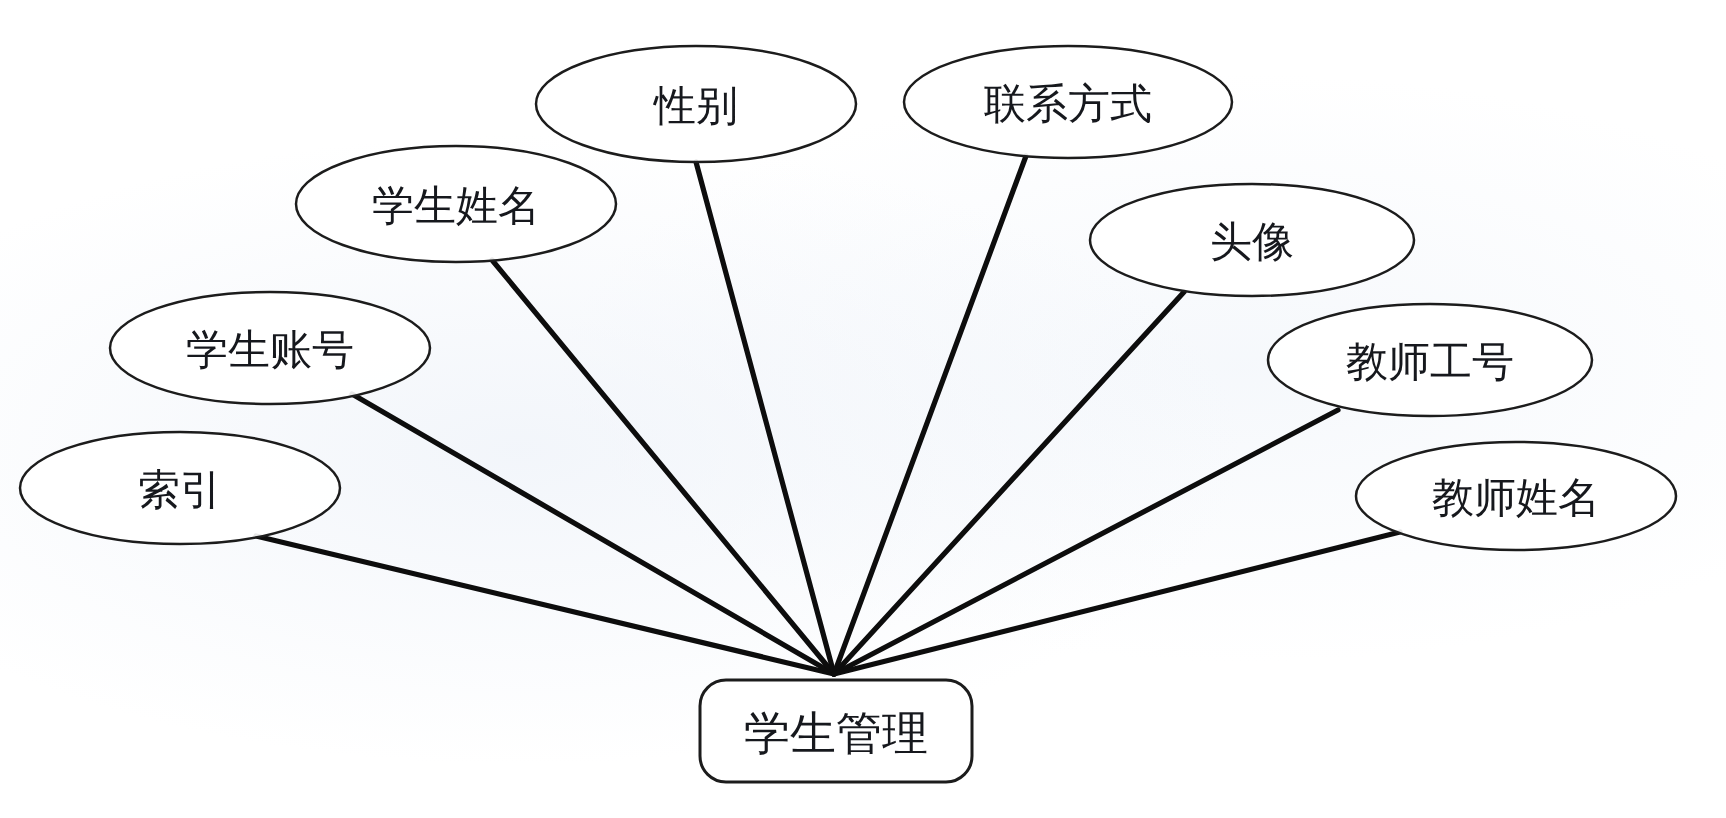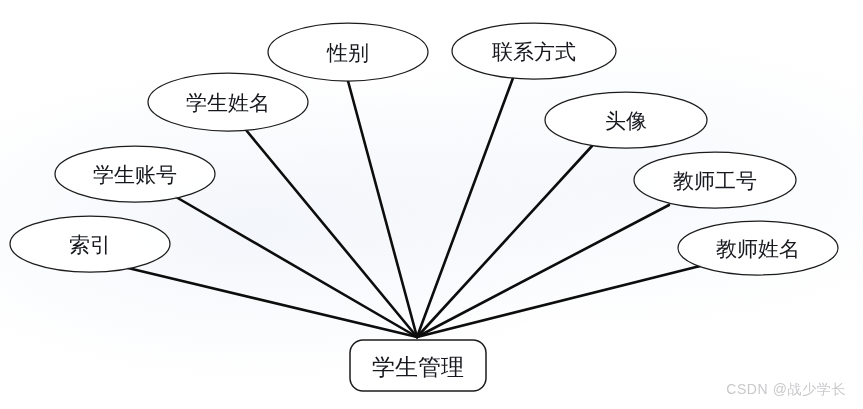--- a/index.html
+++ b/index.html
@@ -137,15 +137,14 @@
       <text class="node-label" x="758" y="249">教师姓名</text>
     </g>
 
     <g>
       <rect class="entity-shape" x="350" y="340" width="136" height="51" rx="13" ry="13"></rect>
       <text class="entity-label" x="418" y="367">学生管理</text>
     </g>
 
   </svg>
 
-  <div class="watermark">CSDN @战少学长</div>
 
 </div>
 
 </body></html>

